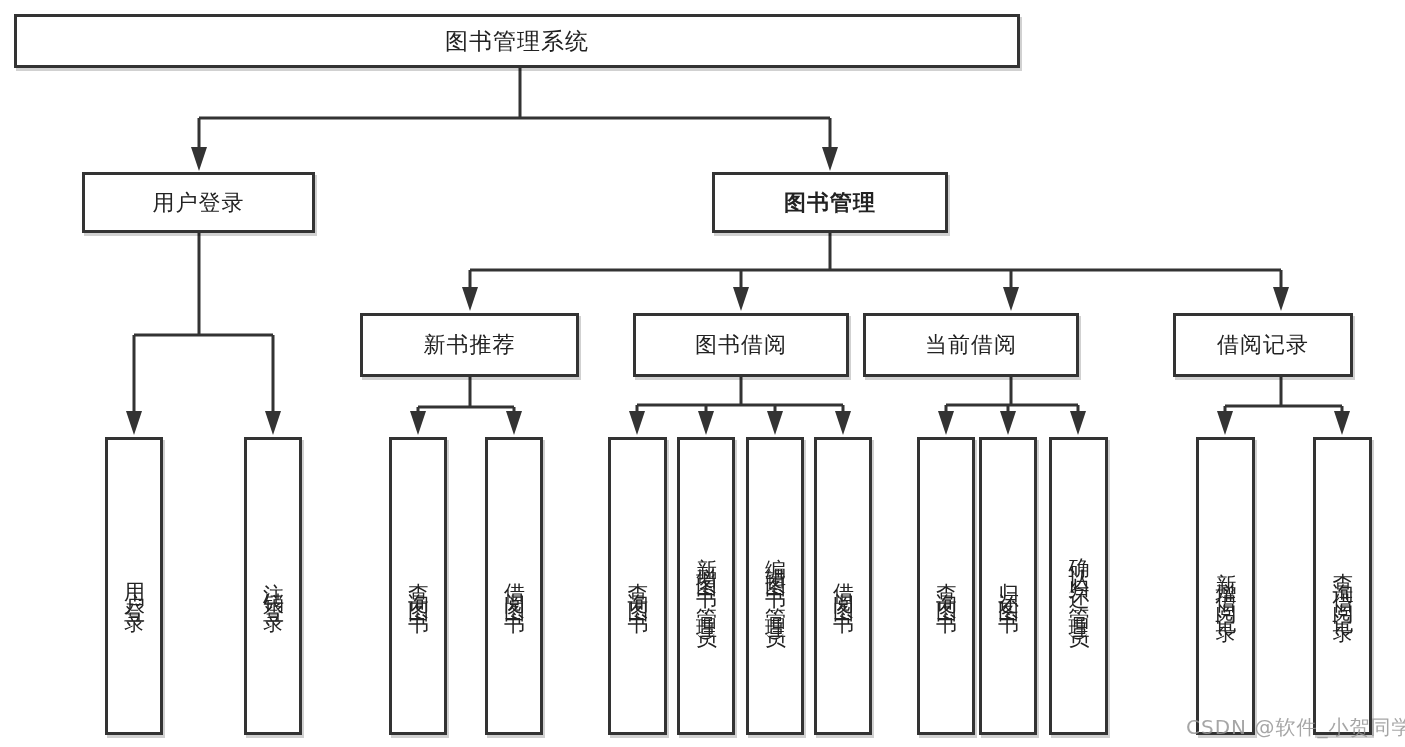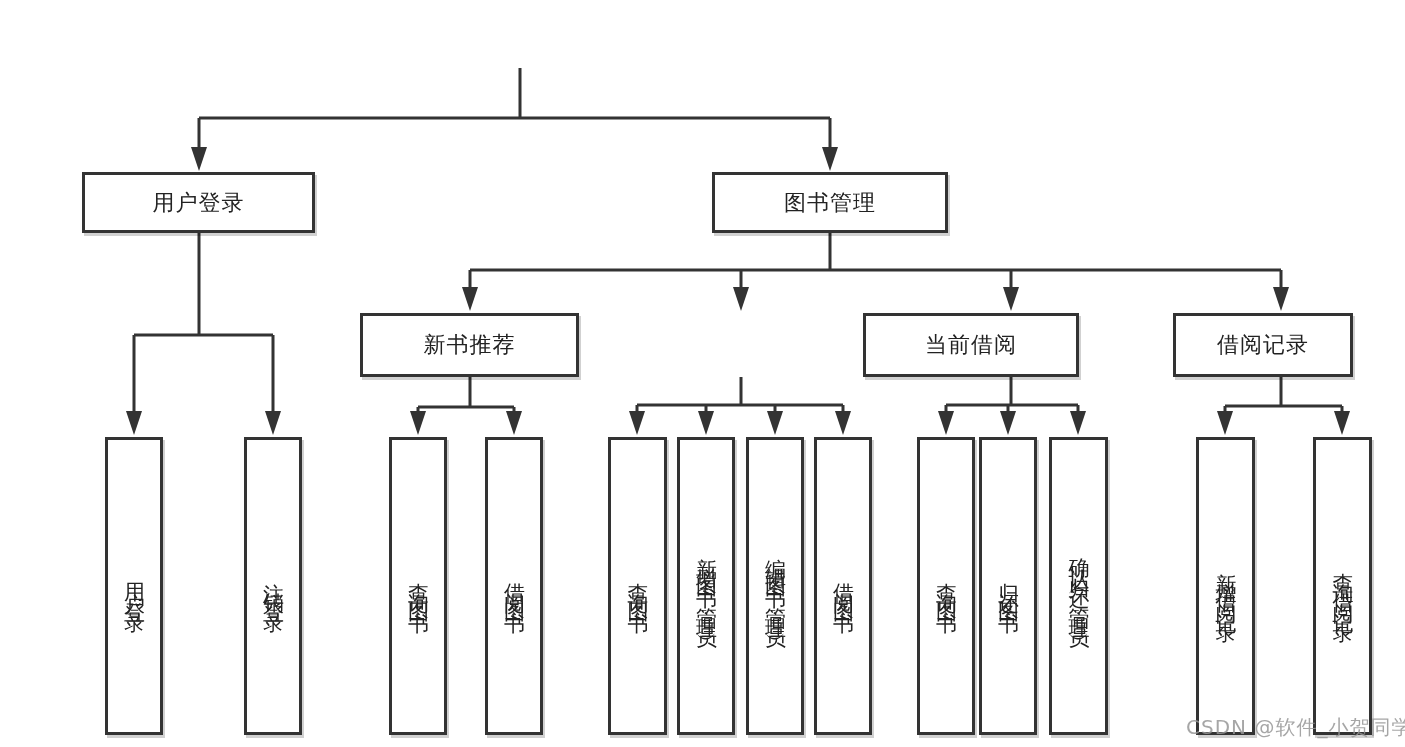--- a/index.html
+++ b/index.html
@@ -95,30 +95,36 @@
     <path d="M1011 377V405 M946 405H1078 M946 405V412 M1008 405V412 M1078 405V412"></path>
     <polygon points="938,411 954,411 946,435"></polygon>
     <polygon points="1000,411 1016,411 1008,435"></polygon>
     <polygon points="1070,411 1086,411 1078,435"></polygon>
 
     <path d="M1281 377V406 M1225 406H1342 M1225 406V412 M1342 406V412"></path>
     <polygon points="1217,411 1233,411 1225,435"></polygon>
     <polygon points="1334,411 1350,411 1342,435"></polygon>
   </svg>
 
+  <div class="node hnode root" style="left:14px; top:14px; width:1006px; height:54px;">
+    <span>图书管理系统</span>
+  </div>
 
   <div class="node hnode" style="left:82px; top:172px; width:233px; height:61px;">
     <span>用户登录</span>
   </div>
-  <div class="node hnode" style="left:712px; top:172px; width:236px; height:61px;">
+  <div class="node hnode" style="left:712px; top:172px; width:236px; height:61px;font-weight:bold;">
     <span>图书管理</span>
   </div>
 
   <div class="node hnode" style="left:360px; top:313px; width:219px; height:64px;">
     <span>新书推荐</span>
+  </div>
+  <div class="node hnode" style="left:633px; top:313px; width:216px; height:64px;">
+    <span>图书借阅</span>
   </div>
   <div class="node hnode" style="left:863px; top:313px; width:216px; height:64px;">
     <span>当前借阅</span>
   </div>
   <div class="node hnode" style="left:1173px; top:313px; width:180px; height:64px;">
     <span>借阅记录</span>
   </div>
 
   <div class="node vnode" style="left:105px; top:437px; width:58px; height:298px;">
     <span class="vlabel">用户登录</span>

